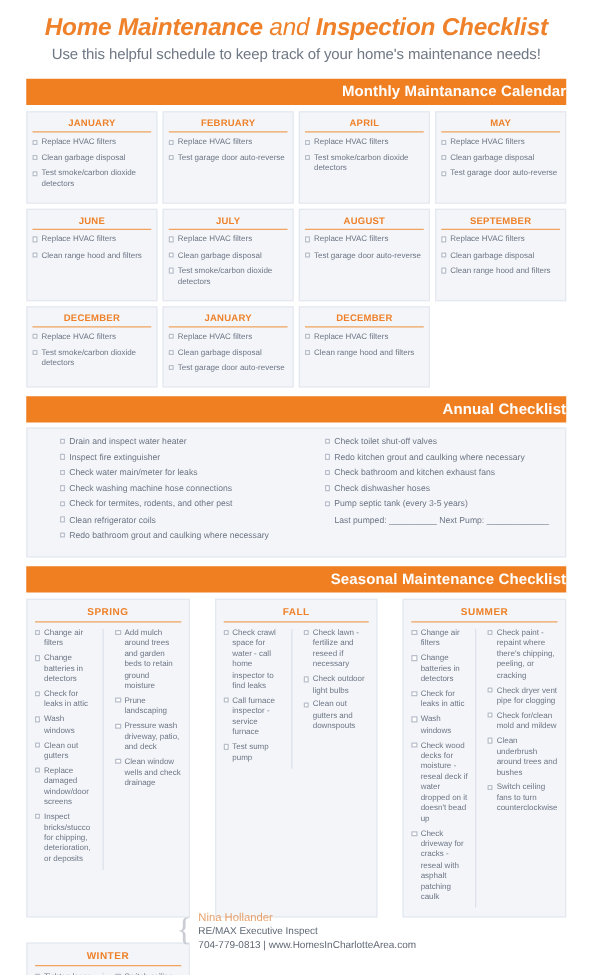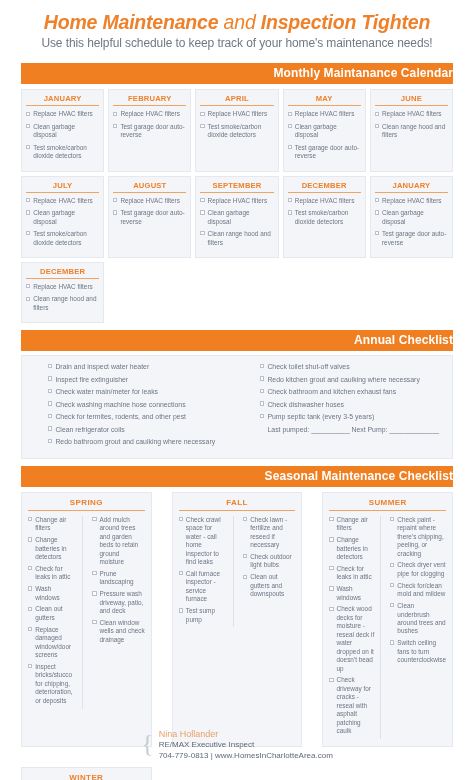--- a/index.html
+++ b/index.html
@@ -42,21 +42,21 @@
     font-weight: bold;
     text-align: right;
     padding: 3px 0 4px 0;
     margin: 7px 21px 0 21px;
     letter-spacing: 0.1px;
   }
 
   
   .months {
     display: grid;
-    grid-template-columns: repeat(5, 1fr);
+    grid-template-columns: repeat(4, 1fr);
     gap: 4px;
     margin: 5px 21px 0 21px;
   }
   .month-card {
     background: #f3f5f9;
     border: 1px solid #e4e8ef;
     padding: 4px 4px 6px 4px;
     min-height: 44px;
   }
   .month-name {
@@ -161,21 +161,21 @@
   .agent-name { font-size: 9px; color: #e8a06a; }
   .agent-co { font-size: 8px; color: #5f6875; }
   .agent-contact { font-size: 8px; color: #5f6875; }
 </style>
 </head>
 <body>
 
 <div class="page">
 
   <div class="header">
-    <div class="title"><span>Home Maintenance</span><span class="light"> and </span><span>Inspection Tighten</span></div>
+    <div class="title"><span>Home Maintenance</span><span class="light"> and </span><span>Inspection Checklist</span></div>
     <div class="subtitle">Use this helpful schedule to keep track of your home's maintenance needs!</div>
   </div>
 
   <div class="bar">Monthly Maintanance Calendar</div>
 
   <div class="months" id="months-grid">
       <div class="month-card">
         <div class="month-name">JANUARY</div>
         <div class="chk">
           <span class="box"></span>

